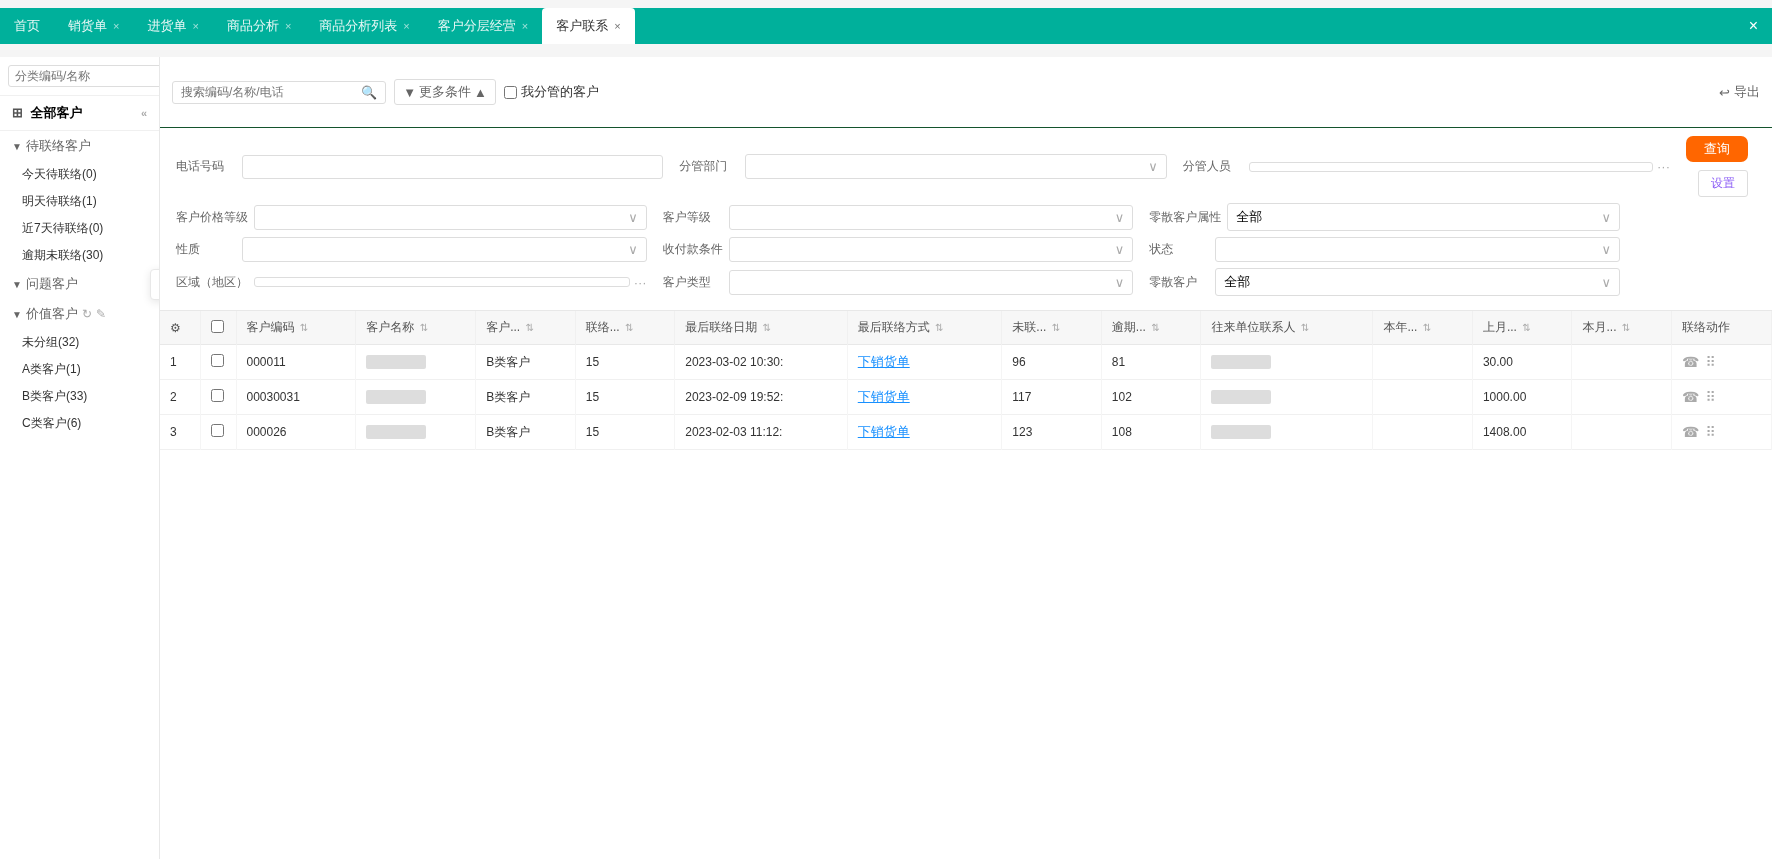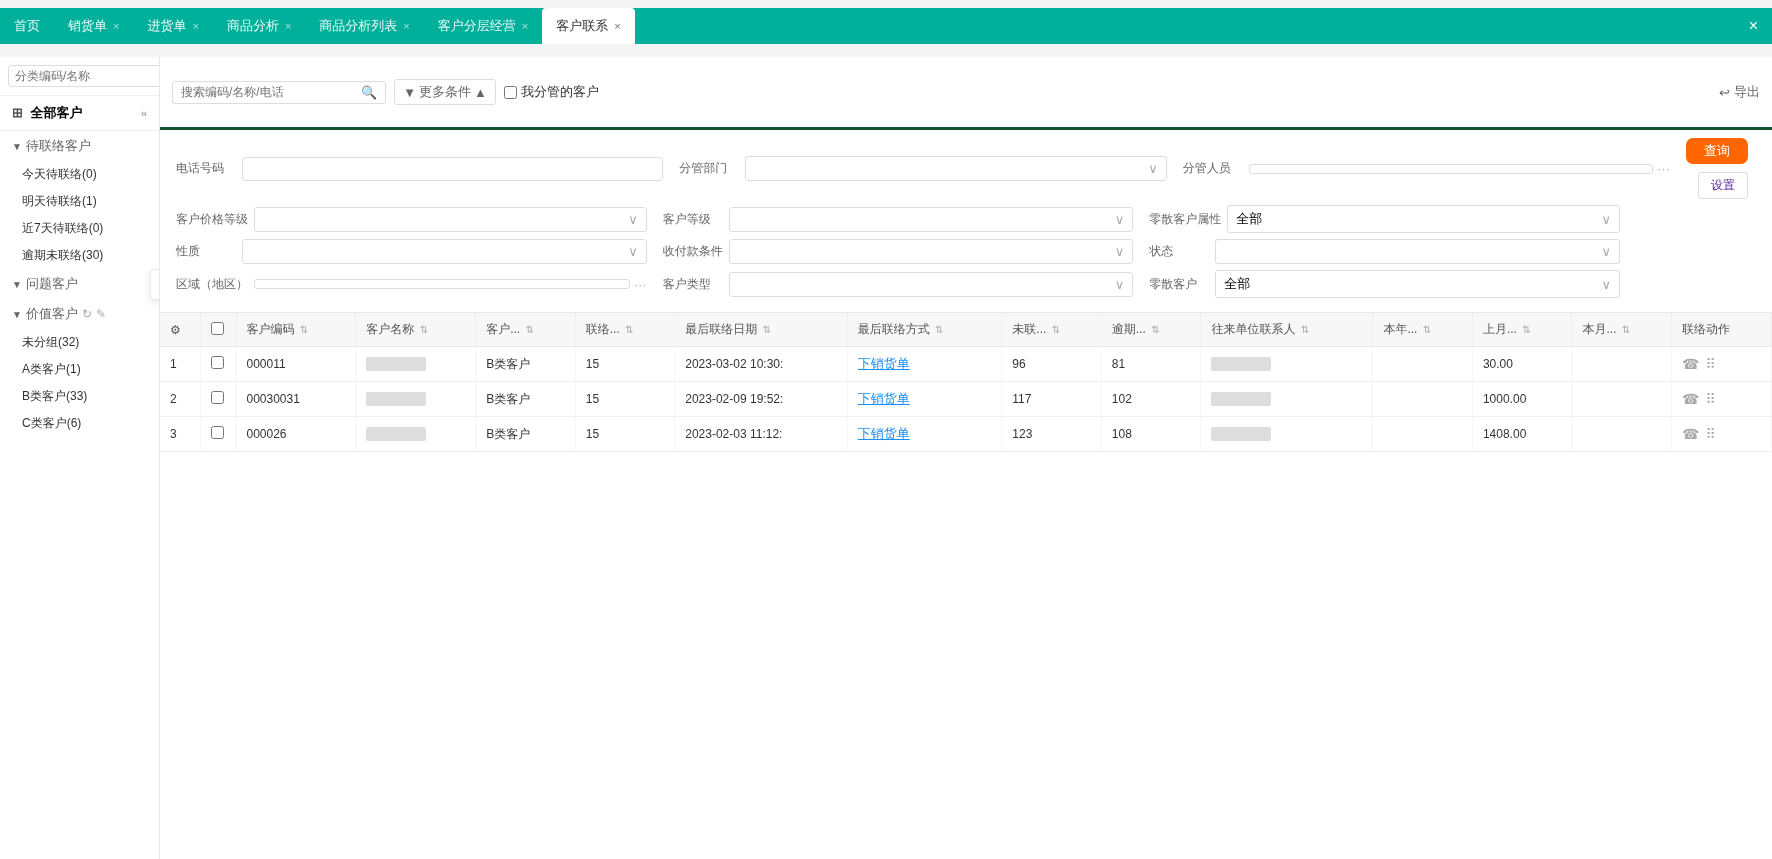--- a/index.html
+++ b/index.html
@@ -127,21 +127,21 @@
     .content-area {
       flex: 1;
       display: flex;
       flex-direction: column;
       overflow: hidden;
     }
 
     
     .filter-bar {
       background: #fff;
-      border-bottom: 3px solid #14532d;
+      border-bottom: 1px solid #14532d;
       padding: 22px 12px;
       display: flex;
       align-items: center;
       gap: 8px;
     }
     .filter-search-box {
       display: flex;
       align-items: center;
       border: 1px solid #ddd;
       border-radius: 3px;
@@ -238,21 +238,21 @@
       background: #ff6600;
       color: white;
       border: none;
       border-radius: 7px;
       padding: 4px 18px;
       cursor: pointer;
       font-size: 13px;
     }
     .settings-btn {
       background: white;
-      color: #4c1d95;
+      color: #8b5cf6;
       border: 1px solid #ddd;
       border-radius: 3px;
       padding: 4px 12px;
       cursor: pointer;
       font-size: 12px;
       display: block;
       margin-top: 4px;
     }
     .btn-group-right {
       display: flex;

